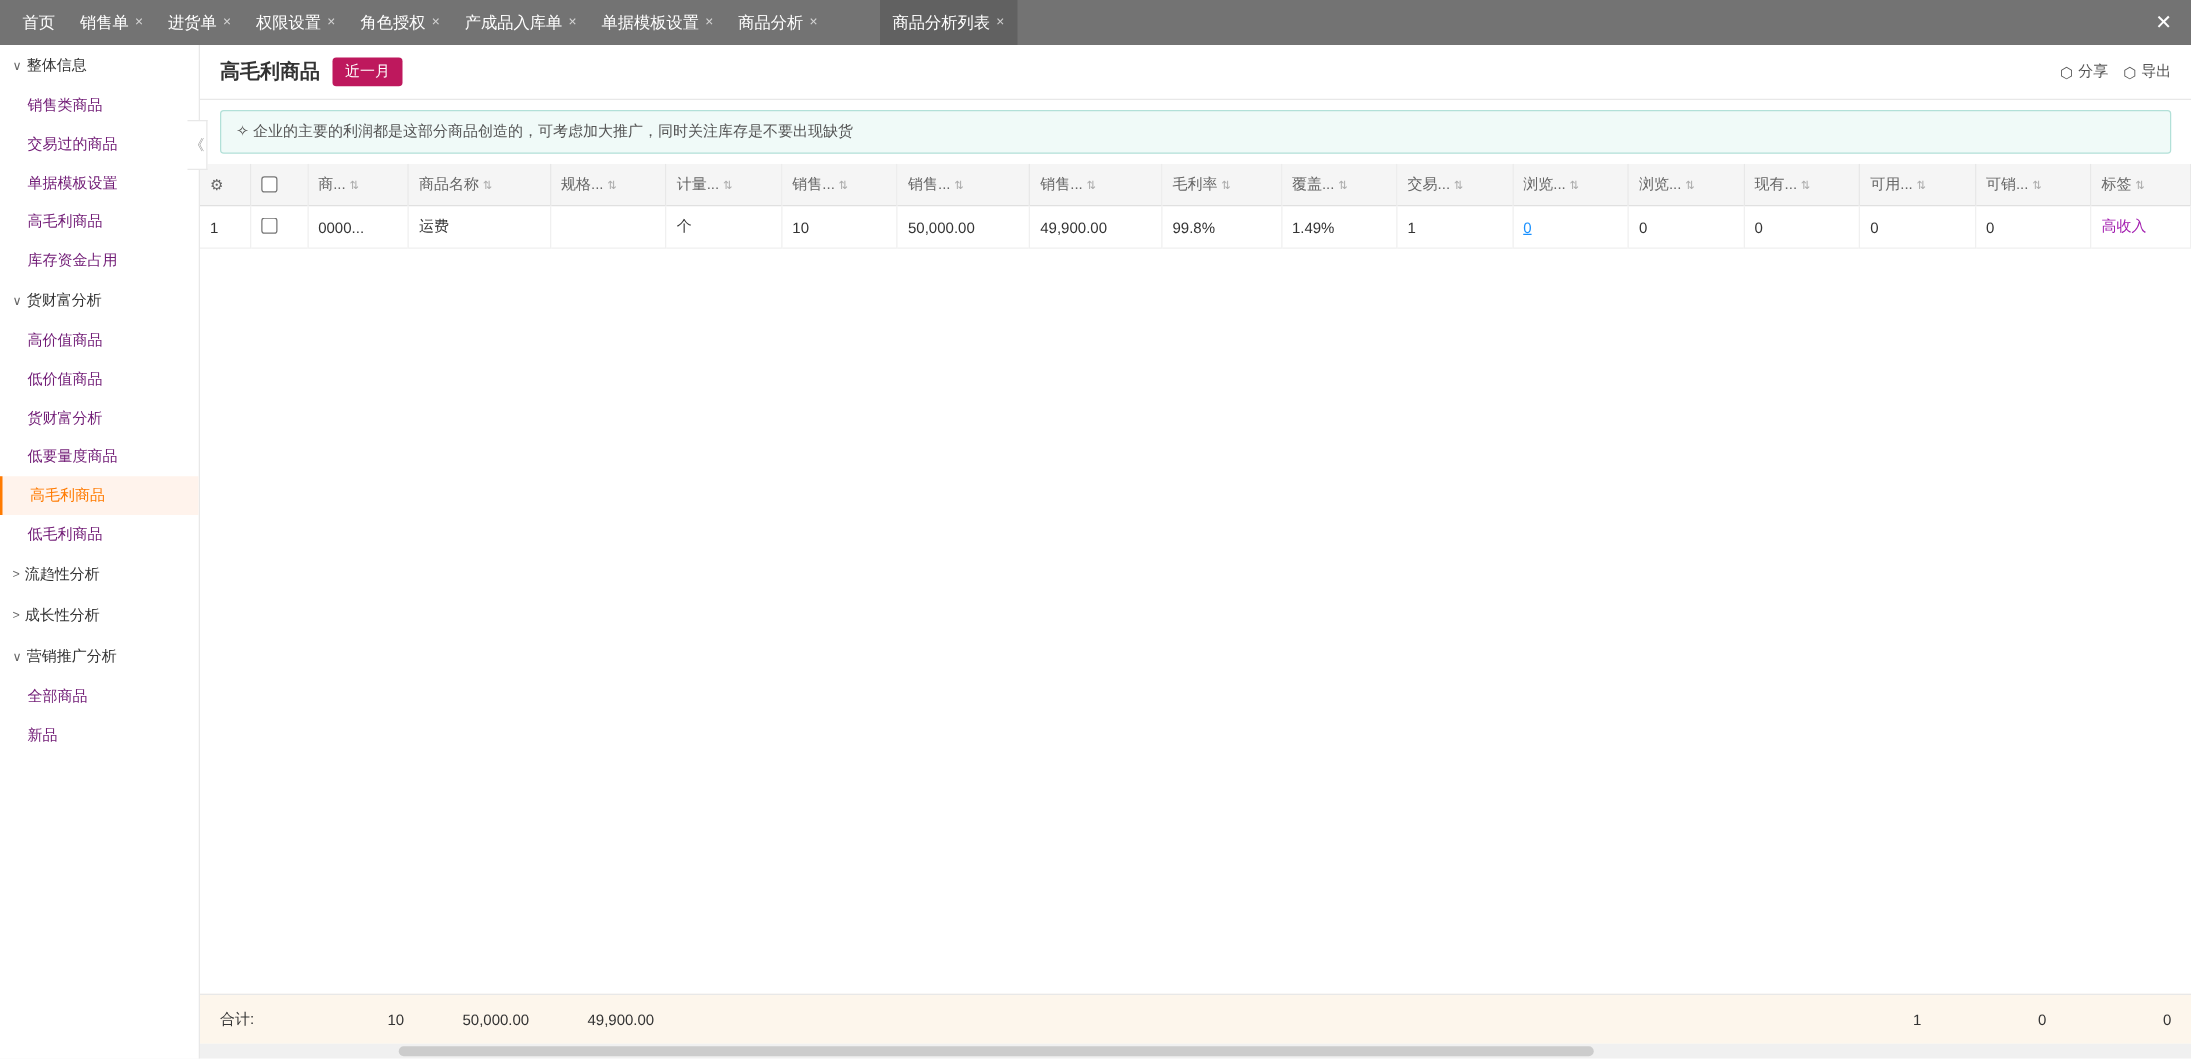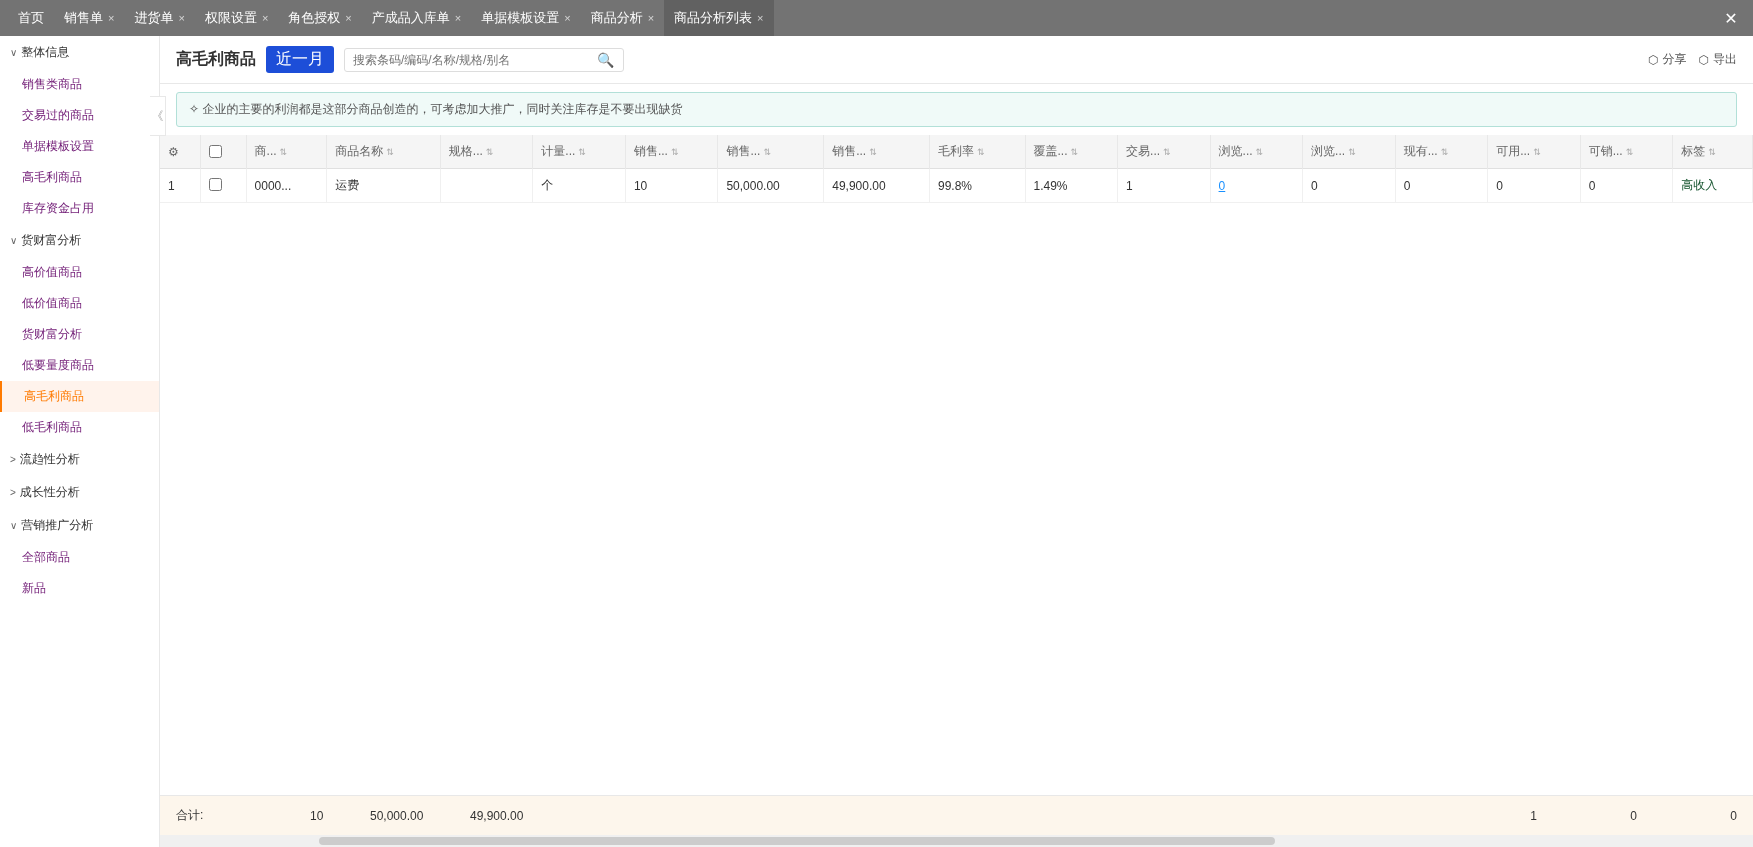--- a/index.html
+++ b/index.html
@@ -17,21 +17,21 @@
     .top-nav-item {
       display: flex;
       align-items: center;
       padding: 0 10px;
       height: 100%;
       cursor: pointer;
       white-space: nowrap;
       font-size: 13px;
       color: white;
     }
-    .top-nav-item.active { background: rgba(0,0,0,0.15); }
+    .top-nav-item.active { background: rgba(0,0,0,0.15); margin-left: 40px; }
     .top-nav-item .close-x {
       margin-left: 5px;
       font-size: 11px;
       opacity: 0.7;
       cursor: pointer;
     }
     .top-nav-close {
       width: 28px;
       height: 28px;
       display: flex;
@@ -119,24 +119,24 @@
       border-bottom: 1px solid #e8e8e8;
       gap: 10px;
     }
     .content-title {
       font-size: 16px;
       font-weight: bold;
       color: #333;
     }
     .filter-btn {
       padding: 3px 10px;
-      background: #1d4ed8;
+      background: #be185d;
       color: white;
       border-radius: 3px;
-      font-size: 16px;
+      font-size: 12px;
       cursor: pointer;
     }
     .search-box {
       display: flex;
       align-items: center;
       border: 1px solid #ddd;
       border-radius: 3px;
       padding: 3px 8px;
       flex: 1;
       max-width: 280px;
@@ -326,24 +326,20 @@
 
   <div class="sidebar-collapse">
     <span>《</span>
   </div>
 
   <div class="content-area">
 
     <div class="content-header">
       <span class="content-title">高毛利商品</span>
       <div class="filter-btn">近一月</div>
-      <div class="search-box">
-        <input type="text" placeholder="搜索条码/编码/名称/规格/别名" style="">
-        <span class="search-icon-btn">🔍</span>
-      </div>
       <div class="header-actions">
         <div class="action-btn">
           <span>⬡</span>
           <span>分享</span>
         </div>
         <div class="action-btn">
           <span>⬡</span>
           <span>导出</span>
         </div>
       </div>
@@ -477,21 +473,21 @@
               <td>50,000.00</td>
               <td>49,900.00</td>
               <td>99.8%</td>
               <td>1.49%</td>
               <td>1</td>
               <td><span class="link-text">0</span></td>
               <td>0</td>
               <td>0</td>
               <td>0</td>
               <td>0</td>
-              <td style="color: #14532d;">高收入</td>
+              <td style="color: #a21caf;">高收入</td>
             </tr>
           </tbody>
       </table>
     </div>
 
     <div class="footer-bar">
       <span class="footer-label">合计:</span>
       <span class="footer-cell">10</span>
       <span class="footer-cell">50,000.00</span>
       <span class="footer-cell">49,900.00</span>

